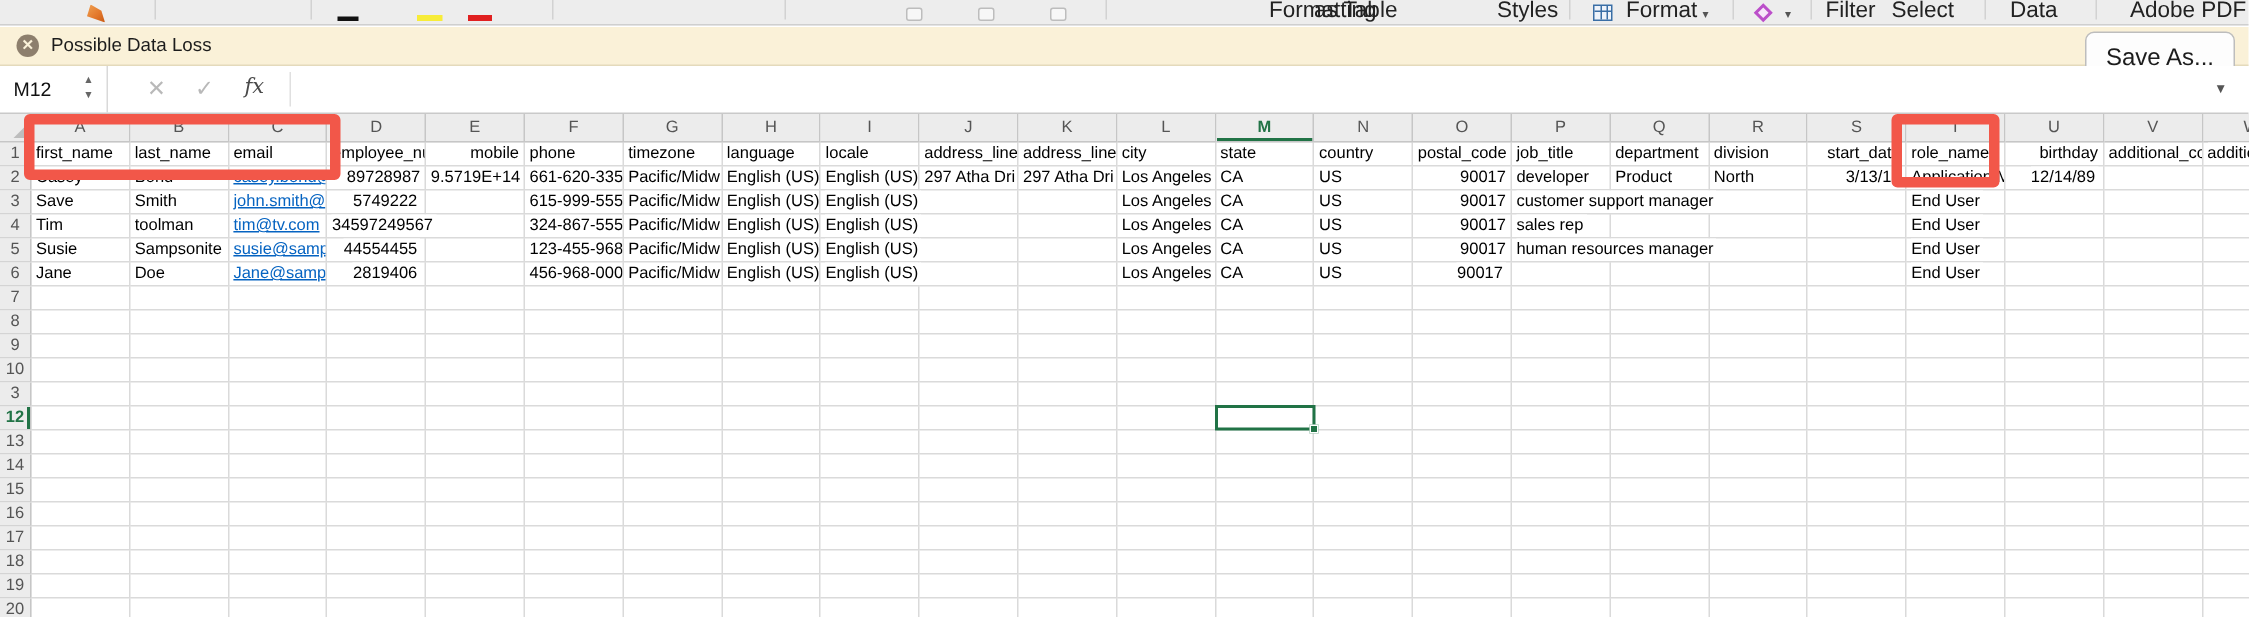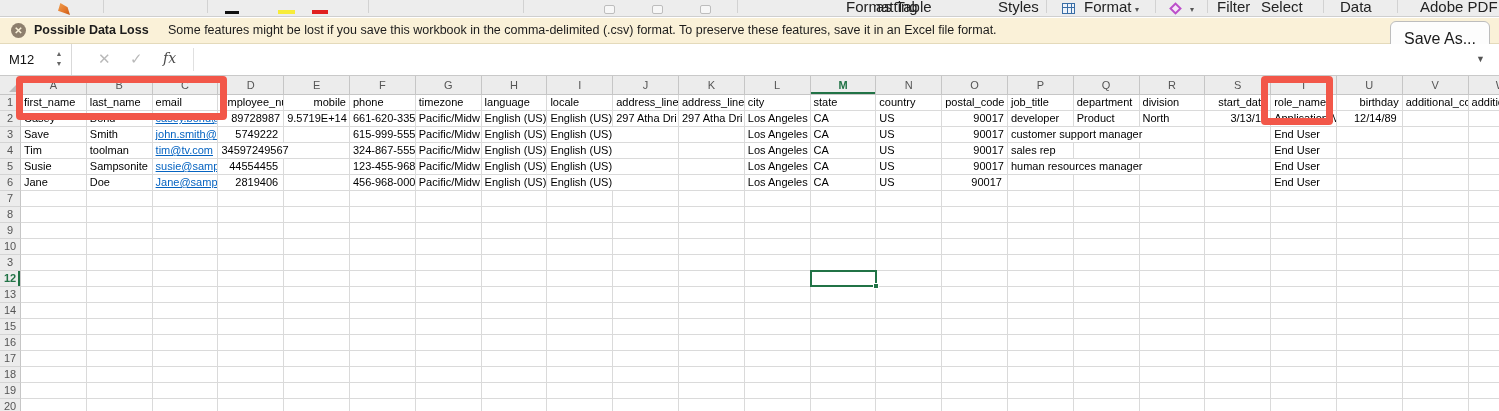--- a/index.html
+++ b/index.html
@@ -23,21 +23,21 @@
       linear-gradient(#3a6ea5,#3a6ea5) 4px 0/1px 100% no-repeat,
       linear-gradient(#3a6ea5,#3a6ea5) 8px 0/1px 100% no-repeat, #eef3fa; }
   #diamond-icon { position:absolute; left:1171px; bottom:3px; width:9px; height:9px;
     border:2px solid #bb4fc9; transform:rotate(45deg); background:#f6e6f9; }
   
   #banner { position:absolute; left:0; top:18px; width:1499px; height:26px;
     background:#faf1d8; border-bottom:1px solid #e4dabb; }
   #banner-icon { position:absolute; left:11px; top:5px; width:15px; height:15px;
     border-radius:50%; background:#8d7f6d; color:#faf1d8; font-size:10px; font-weight:bold;
     text-align:center; line-height:15px; }
-  #banner-title { position:absolute; left:34px; top:5px; font-size:12.5px; font-weight:bold; color:#1c1c1c; }
+  #banner-title { position:absolute; left:34px; top:5px; font-size:12.5px; font-weight:normal; color:#1c1c1c; }
   #banner-msg { position:absolute; left:168px; top:5px; font-size:12.5px; color:#1c1c1c; white-space:nowrap; }
   #saveas-btn { position:absolute; right:9px; top:3px; height:36px; padding:0 13px;
     background:#fdfdfd; border:1px solid #bdbdbd; border-radius:6px;
     font-size:16px; color:#1c1c1c; line-height:18px; }
   
   #fbar { position:absolute; left:0; top:44px; width:1499px; height:32px;
     background:#fff; border-bottom:1px solid #c9c9c9; }
   #namebox { position:absolute; left:0; top:0; width:72px; height:31px; border-right:1px solid #d9d9d9;padding-left:46px; }
   #namebox-value { position:absolute; left:9px; top:8px; font-size:13px; color:#111; }
   #stepper { position:absolute; left:53px; top:5px; width:12px; height:22px;
@@ -103,21 +103,20 @@
   <span class="rlabel" style="left:1261px">Select</span>
   <span class="rdiv" style="left:1323px"></span>
   <span class="rlabel" style="left:1340px">Data</span>
   <span class="rdiv" style="left:1397px"></span>
   <span class="rlabel" style="left:1420px">Adobe PDF</span>
 </div>
 
 <div id="banner" style="background: rgb(250, 241, 216);">
   <span id="banner-icon">✕</span>
   <span id="banner-title">Possible Data Loss</span>
-  <span id="banner-msg">Some features might be lost if you save this workbook in the comma-delimited (.csv) format. To preserve these features, save it in an Excel file format.</span>
   <button id="saveas-btn">Save As...</button>
 </div>
 
 <div id="fbar">
   <div id="namebox">
     <span id="namebox-value">M12</span>
     <span id="stepper">▲<br>▼</span>
   </div>
   <span class="fbtn" style="left:98px">✕</span>
   <span class="fbtn" style="left:130px">✓</span>

